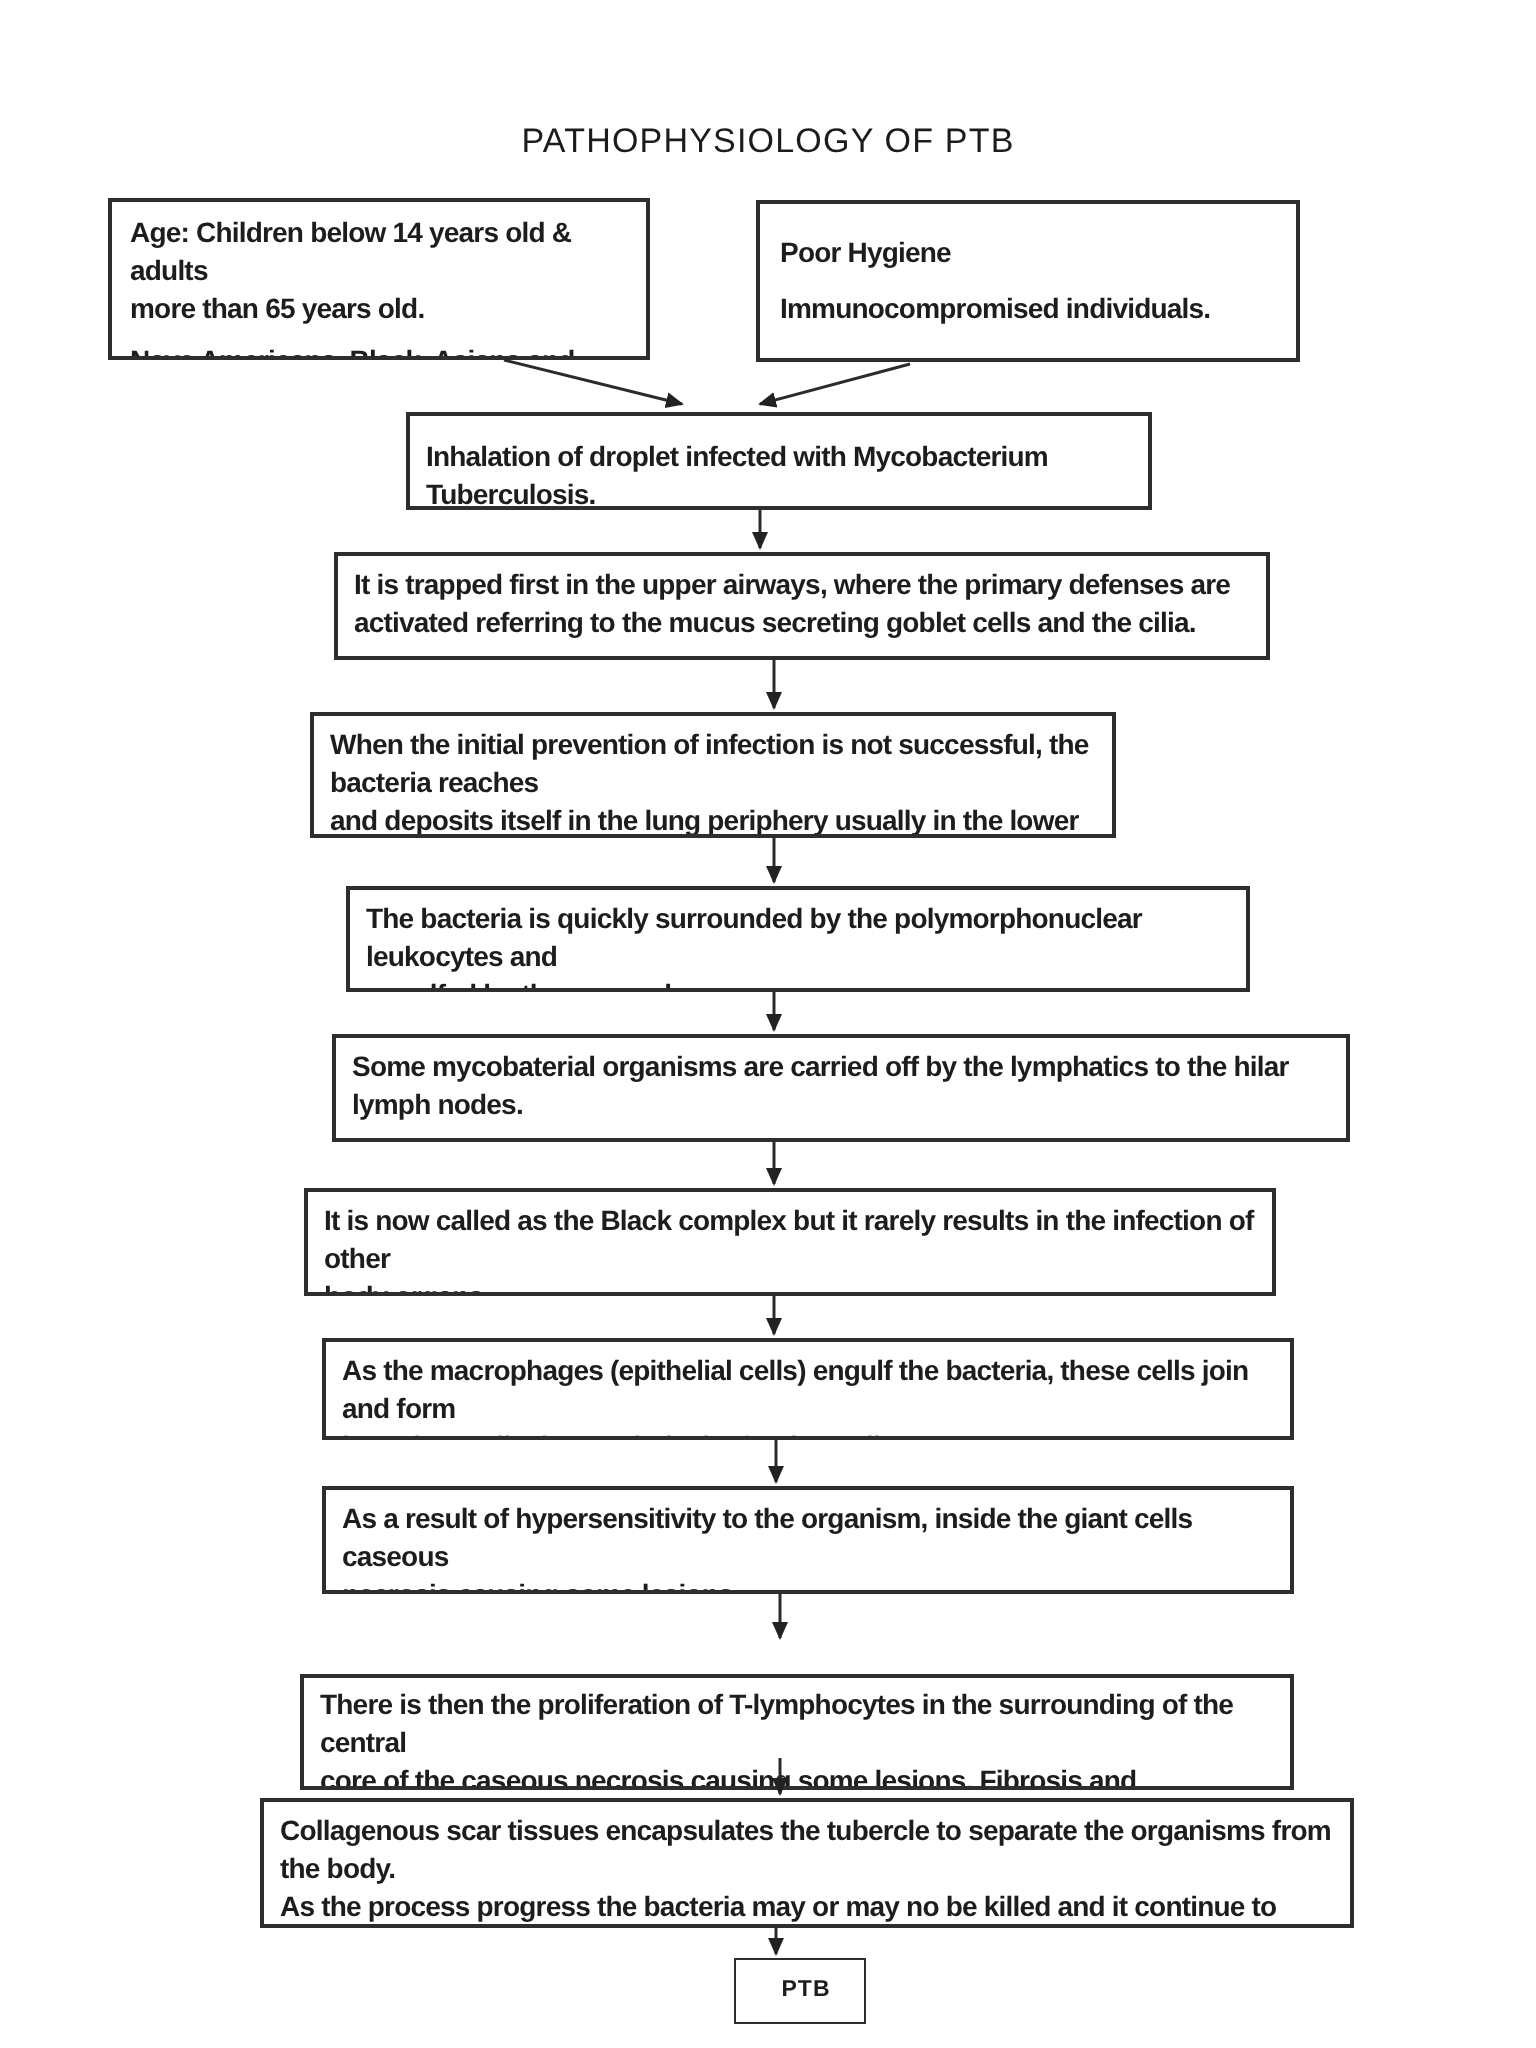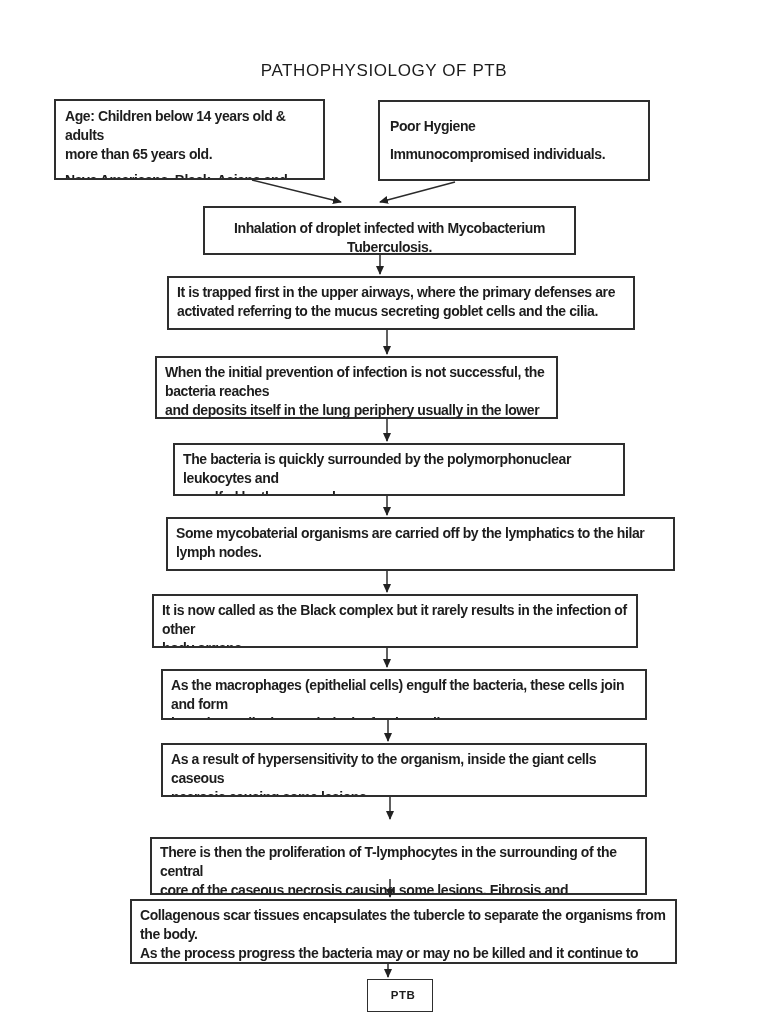--- a/index.html
+++ b/index.html
@@ -5,21 +5,21 @@
   html,body{margin:0;padding:0;background:#ffffff;}
   #canvas{position:relative;width:768px;height:1024px;background:#ffffff;overflow:hidden;
           font-family:"Liberation Sans",sans-serif;}
   .title{position:absolute;left:0;right:0;top:61px;text-align:center;
          font-family:Liberation Sans, sans-serif;font-size:17px;letter-spacing:0.6px;
          color:#1c1c1c;}
   .box{position:absolute;box-sizing:border-box;border:2px solid #2e2e2e;background:#fff;
        color:#1d1d1d;font-weight:bold;font-size:14px;letter-spacing:-0.4px;
        line-height:19px;padding:5px 8px;overflow:hidden;}
   .box .txt{white-space:pre-line;}
-  .tc{text-align:center;padding-top:6px;}
+  .tc{text-align:left;padding-top:6px;}
   .para{white-space:pre-line;}
   .gap1{margin-top:7px;}
   .gap2{margin-top:9px;}
   .outcome{border-width:1.5px;padding:6px 4px 0 10px;font-size:11.5px;letter-spacing:0.5px;}
   .overlay{position:absolute;left:0;top:0;pointer-events:none;}
 </style>
 </head>
 <body>
 
 <div id="canvas">

